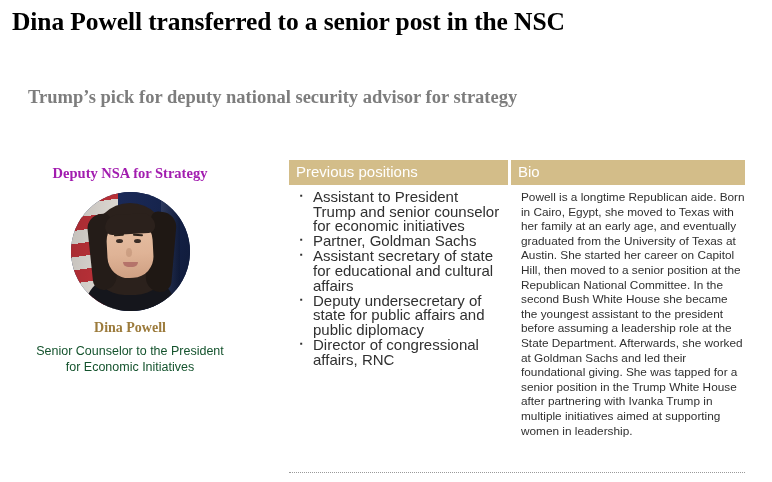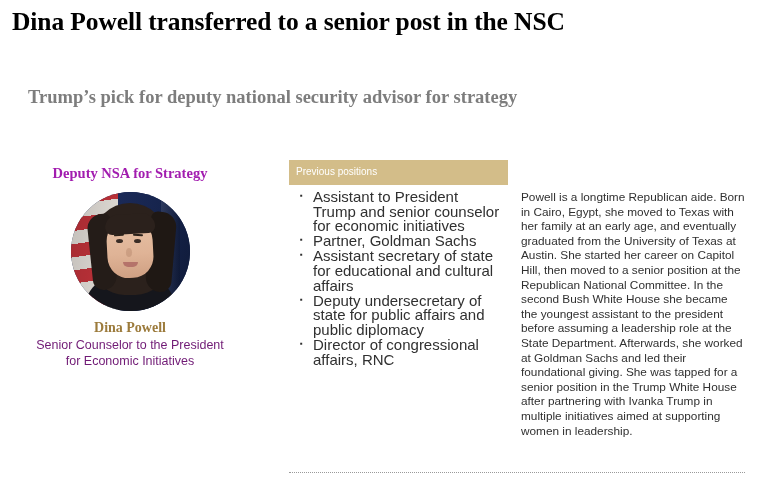--- a/index.html
+++ b/index.html
@@ -211,40 +211,40 @@
     font-weight: bold;
     font-size: 14px;
     line-height: 18px;
     color: #9c7b3c;
     margin-top: 8px;
   }
   #profile-caption {
     font-family: "Liberation Sans", sans-serif;
     font-size: 12.5px;
     line-height: 16px;
-    color: #701a75;
-    margin-top: 0;
+    color: #14532d;
+    margin-top: 6px;
     text-align: center;
   }
 
   
   #info-table {
     position: absolute;
     left: 289px;
     top: 160px;
     width: 456px;
   }
   .table-head {
     display: flex;
     gap: 3px;
   }
   .th {
     background: #d3bd89;
     color: #ffffff;
-    font-size: 10px;
+    font-size: 15px;
     line-height: 14px;
     font-weight: normal;
     padding: 5px 0 6px 7px;
     box-sizing: border-box;
   }
   .th.col-a { width: 219px; }
   .th.col-b { width: 234px; }
 
   .table-body {
     display: flex;
@@ -321,20 +321,21 @@
   <div id="profile-caption">
     <div>Senior Counselor to the President</div>
     <div>for Economic Initiatives</div>
   </div>
 </div>
 
 <div id="info-table">
 
   <div class="table-head">
     <div class="th col-a">Previous positions</div>
+    <div class="th col-b">Bio</div>
   </div>
 
   <div class="table-body">
     <div class="td col-a">
       <ul id="positions-list">
           <li>Assistant to President Trump and senior counselor for economic initiatives</li>
           <li>Partner, Goldman Sachs</li>
           <li>Assistant secretary of state for educational and cultural affairs</li>
           <li>Deputy undersecretary of state for public affairs and public diplomacy</li>
           <li>Director of congressional affairs, RNC</li>

